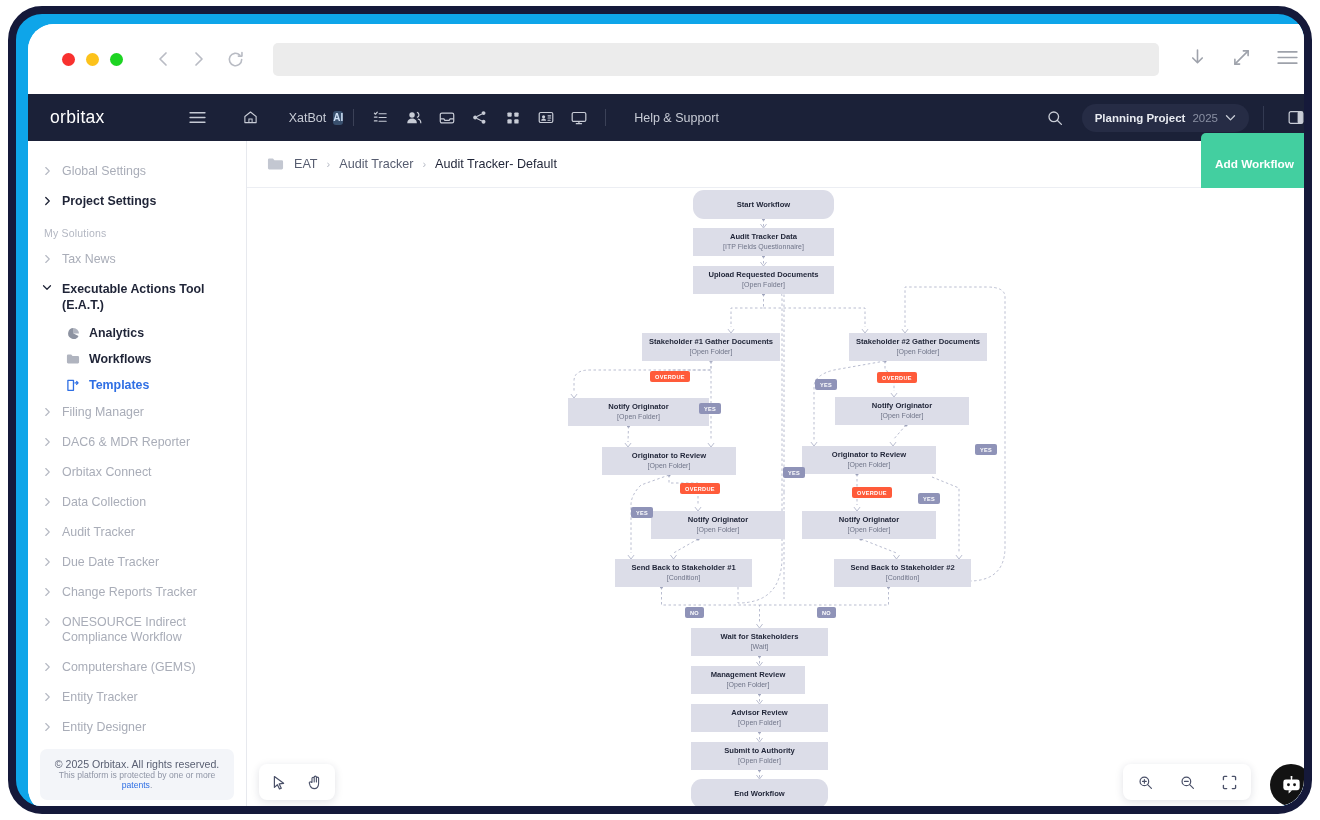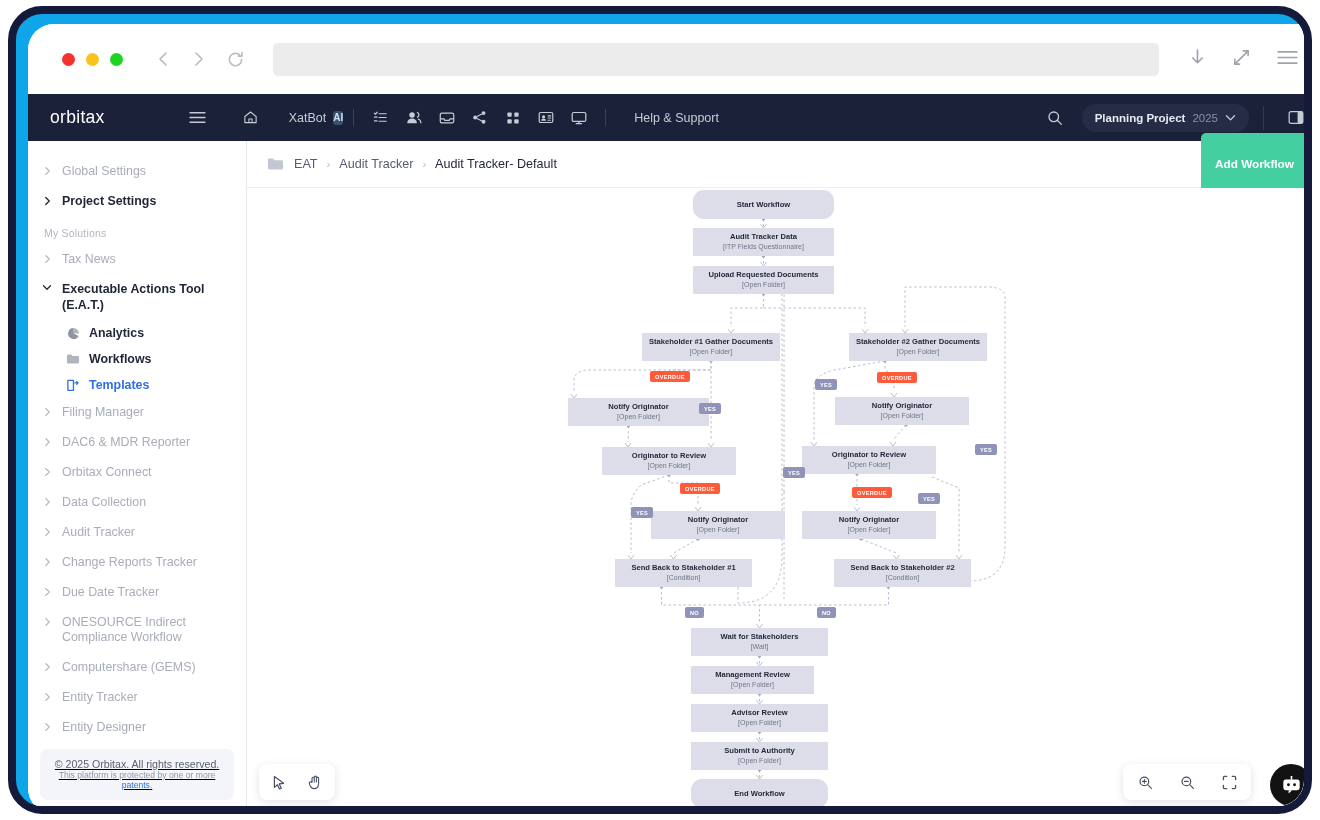--- a/index.html
+++ b/index.html
@@ -105,21 +105,21 @@
   }
   .s-sub {
     display: flex; align-items: center; gap: 9px;
     padding: 6px 16px 6px 38px; font-size: 12.4px; color: #1f2437; font-weight: 700;
     cursor: pointer;
   }
   .s-sub.active { color: #2f6fe4; }
   .s-sub .sico { width: 14px; height:14px; display:flex; align-items:center; justify-content:center; }
   #side-footer {
     margin: 0 12px 14px 12px; background: #f3f5f9; border-radius: 7px;
-    padding: 9px 8px 10px 8px; text-align: center; text-decoration: underline;
+    padding: 9px 8px 10px 8px; text-align: center;
   }
   #side-footer .c1 { font-size: 10.6px; color: #5a6073; }
   #side-footer .c2 { font-size: 8.6px; color: #8f95a5; }
   #side-footer .c2 a { color: #2f6fe4; text-decoration: none; }
 
   
   #main {
     position: absolute; left: 219px; top: 117px; width: 1077px; height: 673px;
     background: #ffffff;
   }
@@ -434,29 +434,29 @@
                 </svg>
               </span>
             <span>Audit Tracker</span>
           </div>
           <div class="s-item">
             <span class="cav">
                 <svg width="7" height="10" viewBox="0 0 8 11">
                   <path d="M2 1.5 L6 5.5 L2 9.5" fill="none" stroke="currentColor" stroke-width="1.3" stroke-linecap="round" stroke-linejoin="round"></path>
                 </svg>
               </span>
+            <span>Due Date Tracker</span>
+          </div>
+          <div class="s-item">
+            <span class="cav">
+                <svg width="7" height="10" viewBox="0 0 8 11">
+                  <path d="M2 1.5 L6 5.5 L2 9.5" fill="none" stroke="currentColor" stroke-width="1.3" stroke-linecap="round" stroke-linejoin="round"></path>
+                </svg>
+              </span>
             <span>Change Reports Tracker</span>
-          </div>
-          <div class="s-item">
-            <span class="cav">
-                <svg width="7" height="10" viewBox="0 0 8 11">
-                  <path d="M2 1.5 L6 5.5 L2 9.5" fill="none" stroke="currentColor" stroke-width="1.3" stroke-linecap="round" stroke-linejoin="round"></path>
-                </svg>
-              </span>
-            <span>Due Date Tracker</span>
           </div>
           <div class="s-item">
             <span class="cav">
                 <svg width="7" height="10" viewBox="0 0 8 11">
                   <path d="M2 1.5 L6 5.5 L2 9.5" fill="none" stroke="currentColor" stroke-width="1.3" stroke-linecap="round" stroke-linejoin="round"></path>
                 </svg>
               </span>
             <span>ONESOURCE Indirect Compliance Workflow</span>
           </div>
           <div class="s-item">
@@ -633,21 +633,21 @@
                 <div class="s">[Condition]</div>
               </div>
               <div class="node" style="left: 587px; top: 371px; width: 137px; height: 28px;">
                 <div class="t">Send Back to Stakeholder #2</div>
                 <div class="s">[Condition]</div>
               </div>
               <div class="node" style="left: 444px; top: 440px; width: 137px; height: 28px;">
                 <div class="t">Wait for Stakeholders</div>
                 <div class="s">[Wait]</div>
               </div>
-              <div class="node" style="left: 444px; top: 478px; width: 123px; height: 28px;">
+              <div class="node" style="left: 444px; top: 478px; width: 114px; height: 28px;">
                 <div class="t">Management Review</div>
                 <div class="s">[Open Folder]</div>
               </div>
               <div class="node" style="left: 444px; top: 516px; width: 137px; height: 28px;">
                 <div class="t">Advisor Review</div>
                 <div class="s">[Open Folder]</div>
               </div>
               <div class="node" style="left: 444px; top: 554px; width: 137px; height: 28px;">
                 <div class="t">Submit to Authority</div>
                 <div class="s">[Open Folder]</div>

